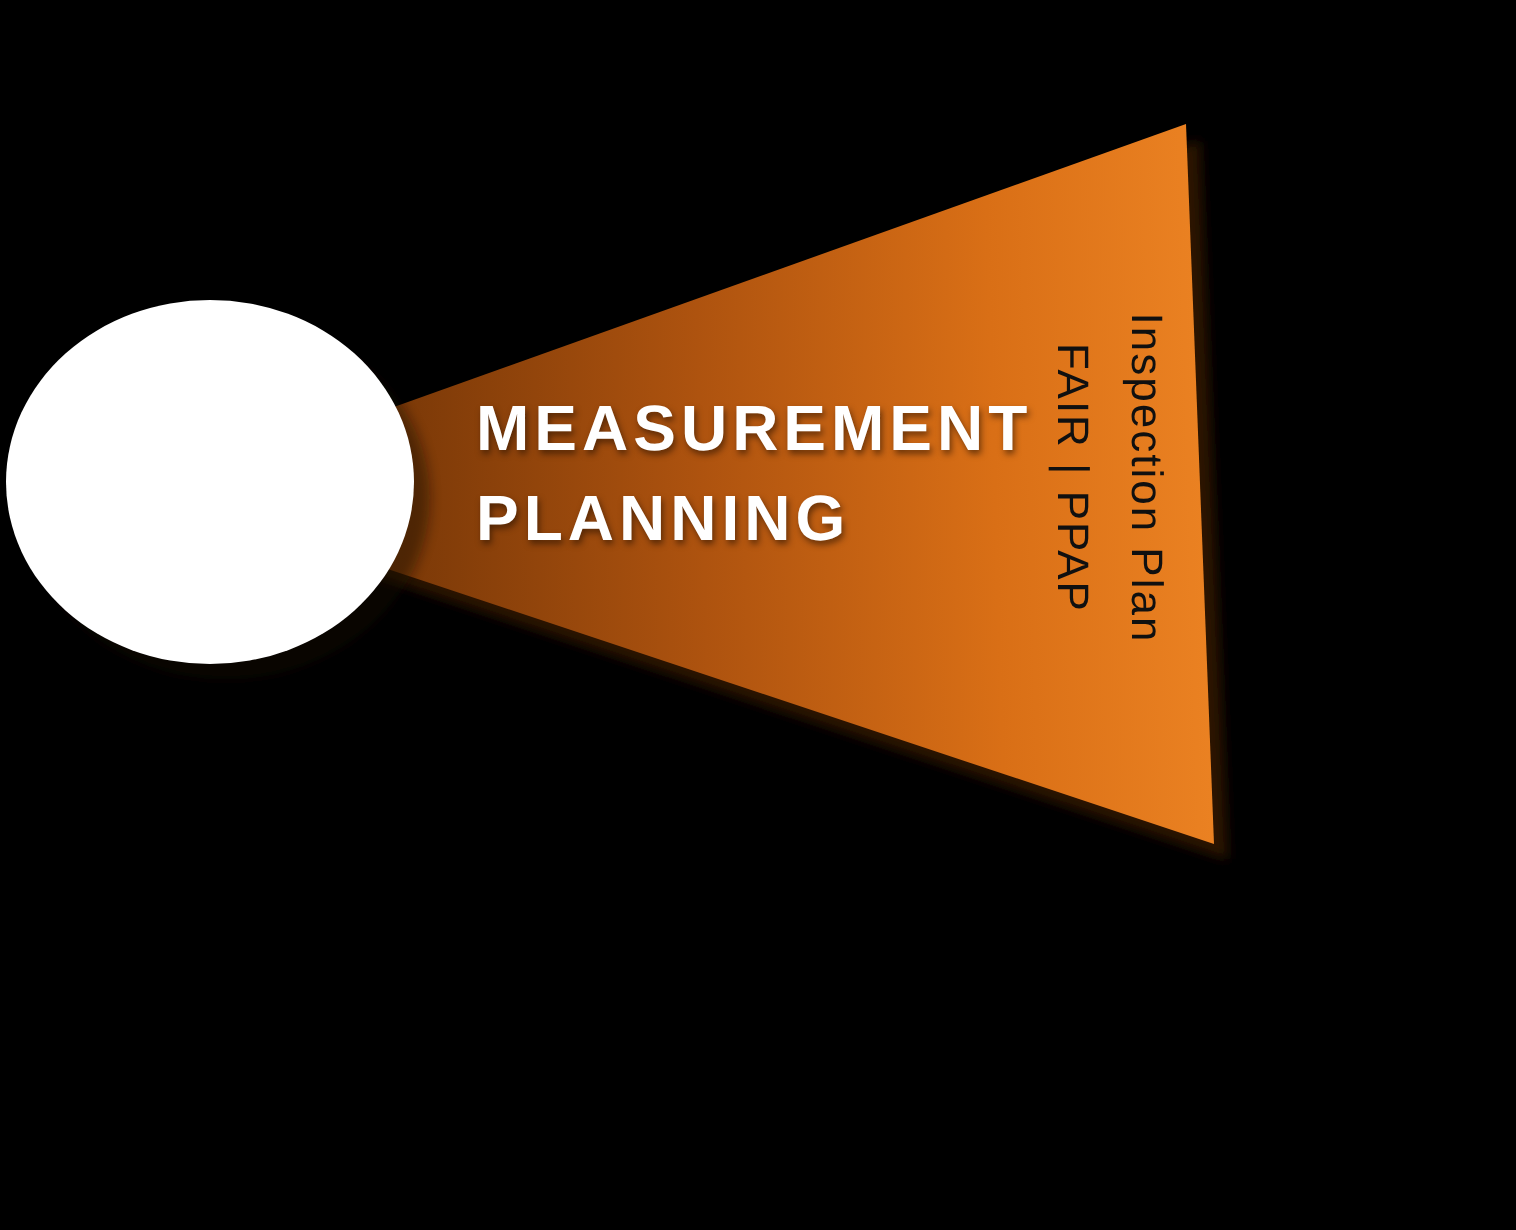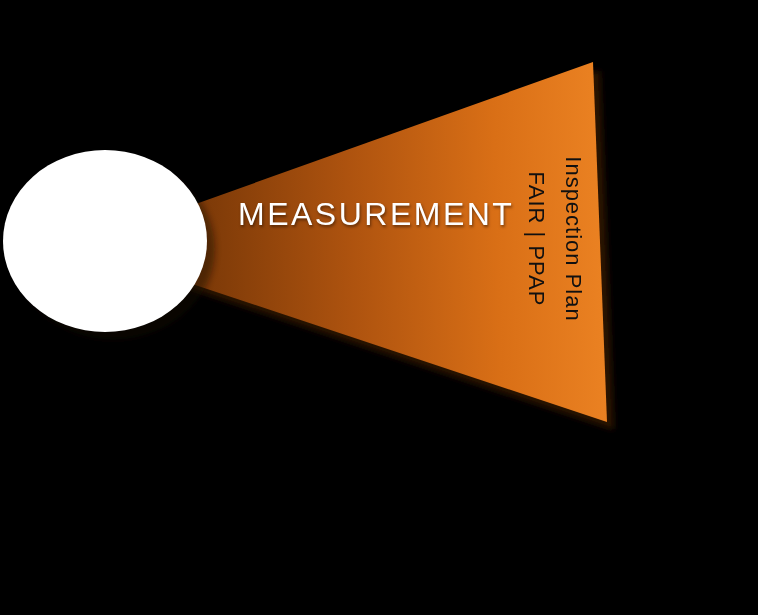--- a/index.html
+++ b/index.html
@@ -19,21 +19,21 @@
     position: absolute;
     left: 0;
     top: 0;
   }
   .funnel-title {
     position: absolute;
     left: 238px;
     top: 192px;
     color: #ffffff;
     font-size: 32px;
-    font-weight: normal;
+    font-weight: bold;
     letter-spacing: 2.5px;
     line-height: 45px;
     white-space: nowrap;
     text-shadow: 1px 2px 3px rgba(30, 12, 0, 0.55);
   }
   .side-labels {
     position: absolute;
     left: 405px;
     top: 202px;
     width: 300px;
@@ -71,20 +71,21 @@
 
     <polygon points="78,246 593,62 607,422" fill="url(#wedgeGrad)"></polygon>
 
     <ellipse cx="113" cy="249" rx="102" ry="91" fill="#120800" opacity="0.45" filter="url(#softBlur)"></ellipse>
 
     <ellipse cx="105" cy="241" rx="102" ry="91" fill="#ffffff"></ellipse>
   </svg>
 
   <div class="funnel-title">
     <div>MEASUREMENT</div>
+    <div>PLANNING</div>
   </div>
 
   <div class="side-labels">
     <div>Inspection Plan</div>
     <div>FAIR | PPAP</div>
   </div>
 
 </div>
 
 </body></html>

